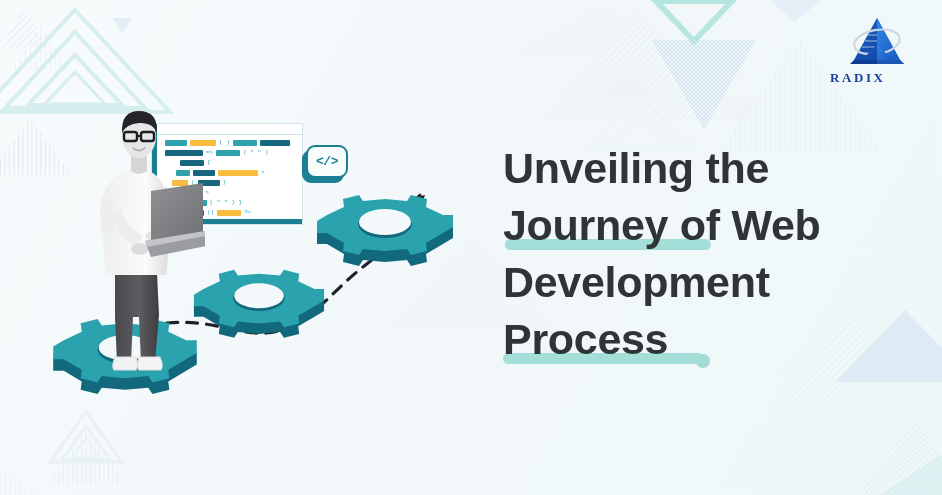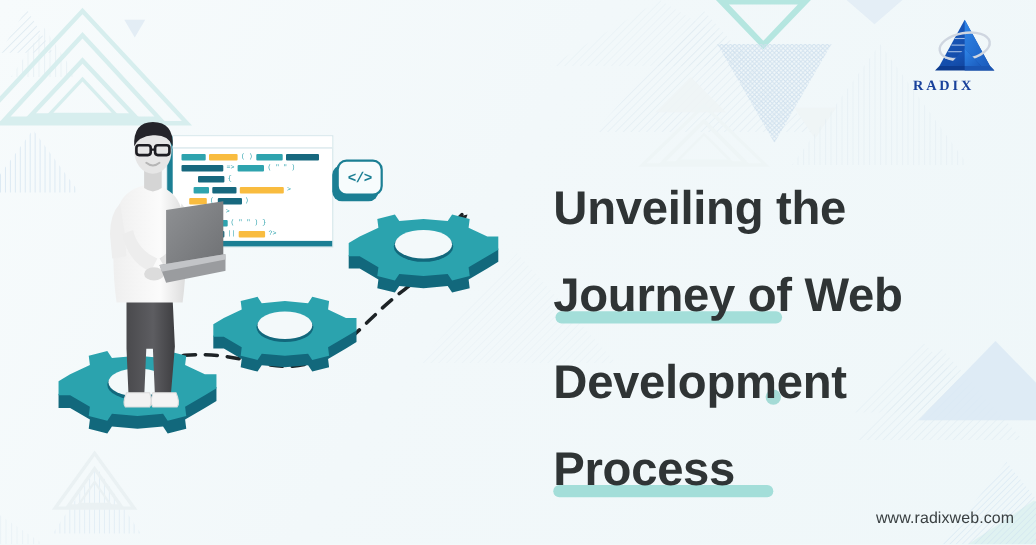--- a/index.html
+++ b/index.html
@@ -60,21 +60,21 @@
   .gear { position:absolute; }
 
   
   .title-block {
     position:absolute; left:503px; top:140px; width:420px;
   }
   .title-line { position:relative; display:inline-block; }
   .title-line h1 {
     font-size:43px; line-height:57px; font-weight:700;
     color:#2f3435; letter-spacing:-0.3px; white-space:nowrap;
-    position:relative; z-index:2;margin-top:22px;
+    position:relative; z-index:2;
   }
   .hl {
     position:absolute; z-index:1; height:11px; border-radius:6px;
     background:#a3ded9;
   }
   .hl-journey { left:2px; bottom:4px; width:206px; }
   .hl-process { left:0px; bottom:4px; width:200px; }
 
   
   .logo { position:absolute; right:20px; top:14px; width:92px; height:80px; }
@@ -401,14 +401,13 @@
       <polygon points="33,46 56,46 60,50 33,50" fill="#1a56b4"></polygon>
 
       <ellipse cx="33" cy="28" rx="23" ry="12" fill="none" stroke="#cfd6e0" stroke-width="2.2" transform="rotate(-10 33 28)"></ellipse>
 
       <polygon points="33,30 48,46 18,46" fill="url(#pyL)" opacity="1"></polygon>
       <polygon points="33,30 48,46 33,46" fill="url(#pyR)"></polygon>
     </svg>
     <div class="logo-text">RADIX</div>
   </div>
 
-  <div class="url">www.radixweb.com</div>
 </div>
 
 </body></html>

